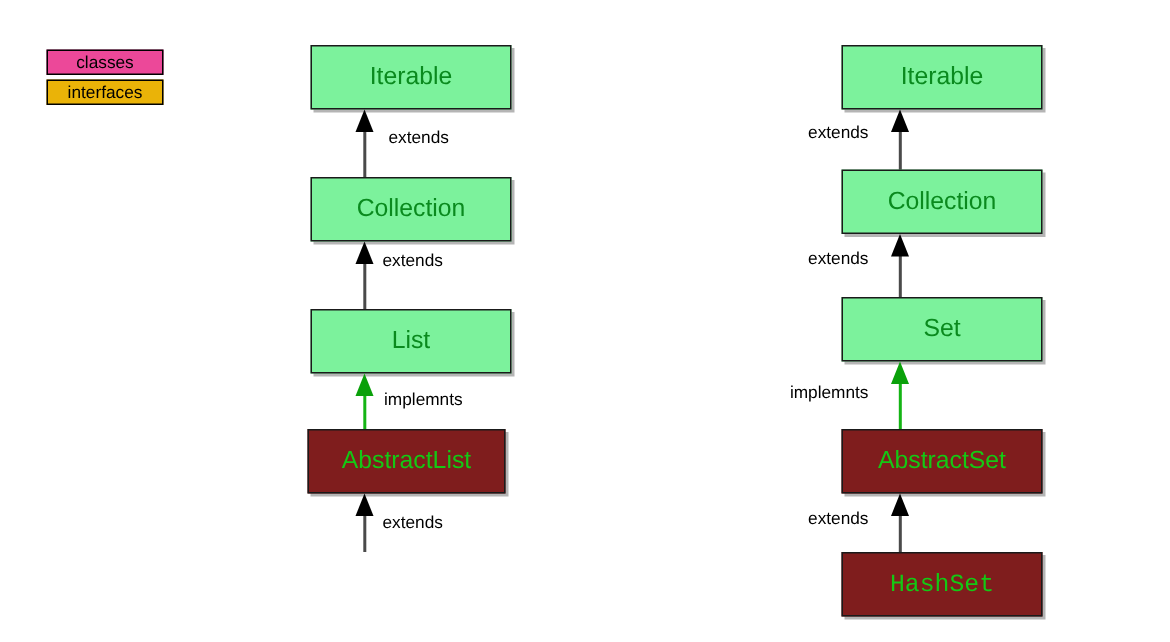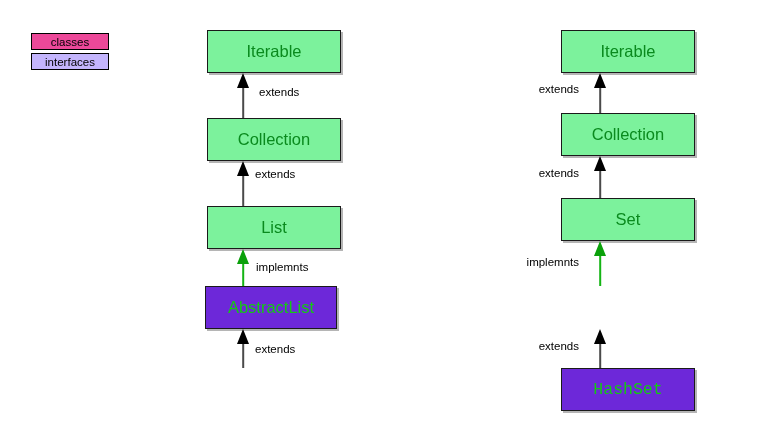--- a/index.html
+++ b/index.html
@@ -35,21 +35,21 @@
     text-align: center;
     font-size: 11.5px;
     color: #000000;
     border: 1px solid #000000;
     box-sizing: border-box;
   }
   .legend-item.classes {
     background: #ec4899;
   }
   .legend-item.interfaces {
-    background: #c4b5fd;
+    background: #eab308;
     margin-top: 3px;
   }
 
   
   .node {
     position: absolute;
     box-sizing: border-box;
     border: 1px solid #1a1a1a;
     text-align: center;
     font-size: 16.5px;
@@ -58,21 +58,21 @@
     justify-content: center;
     height: 43px;
     margin-left: 28px;
   }
   .node.iface {
     background: #7CF29C;
     color: #0a8a1e;
     box-shadow: 2px 2px 0 rgba(120,120,120,0.55);
   }
   .node.klass {
-    background: #6d28d9;
+    background: #7f1d1d;
     color: #14c814;
     box-shadow: 2px 2px 0 rgba(120,120,120,0.55);
   }
 
   
   .edge {
     position: absolute;
   }
   .edge .shaft {
     position: absolute;
@@ -164,20 +164,21 @@
   <div class="edge-label left" style="left:524px; top:167px; width:55px;">extends</div>
 
   <div class="node iface" style="left:533px; top:198px; width:134px;">Set</div>
 
   <div class="edge implements" style="left:587px; top:241px; width:26px; height:45px;">
     <div class="shaft" style="top:13px; bottom:0;"></div>
     <div class="head"></div>
   </div>
   <div class="edge-label left" style="left:504px; top:256px; width:75px;">implemnts</div>
 
+  <div class="node klass" style="left:533px; top:286px; width:134px;">AbstractSet</div>
 
   <div class="edge extends" style="left:587px; top:329px; width:26px; height:39px;">
     <div class="shaft" style="top:13px; bottom:0;"></div>
     <div class="head"></div>
   </div>
   <div class="edge-label left" style="left:524px; top:340px; width:55px;">extends</div>
 
   <div class="node klass" style="left:533px; top:368px; width:134px;font-family:Liberation Mono, monospace;">HashSet</div>
 
 </div>

